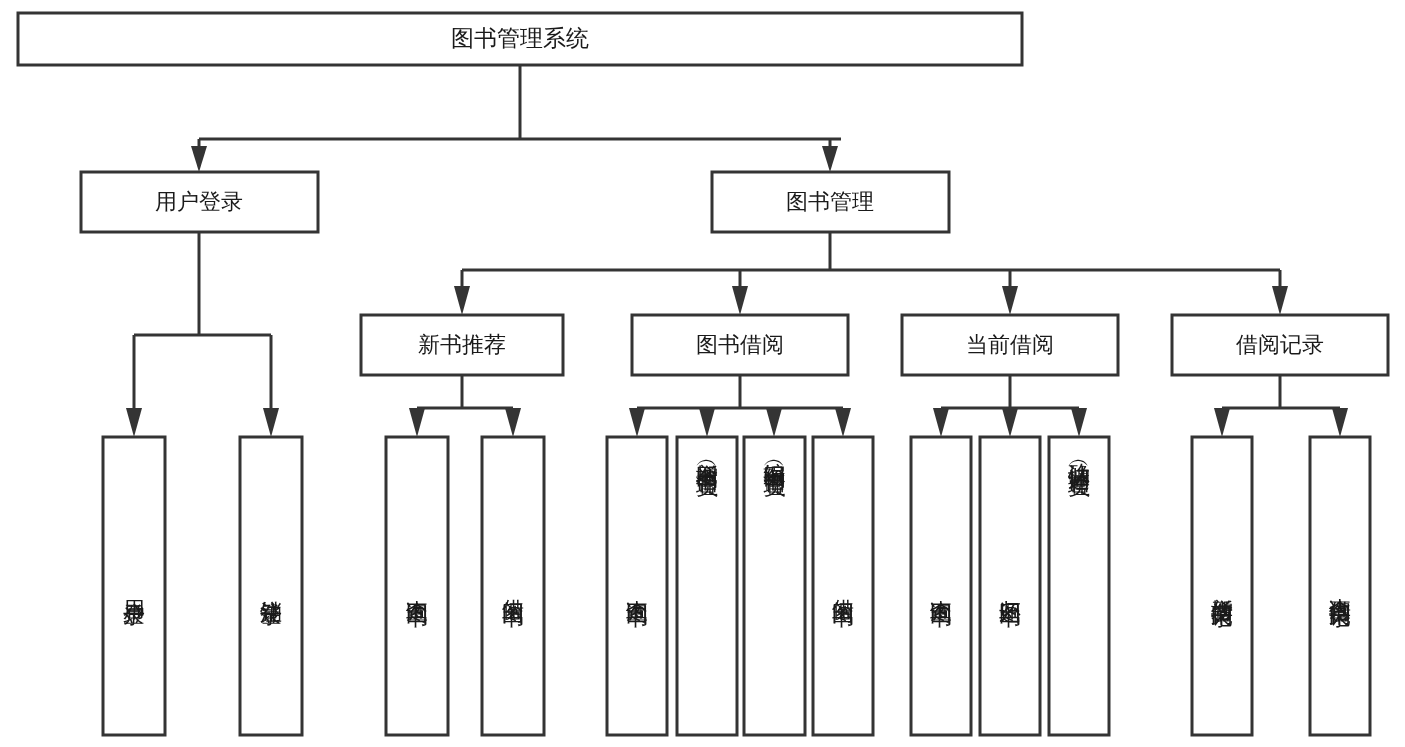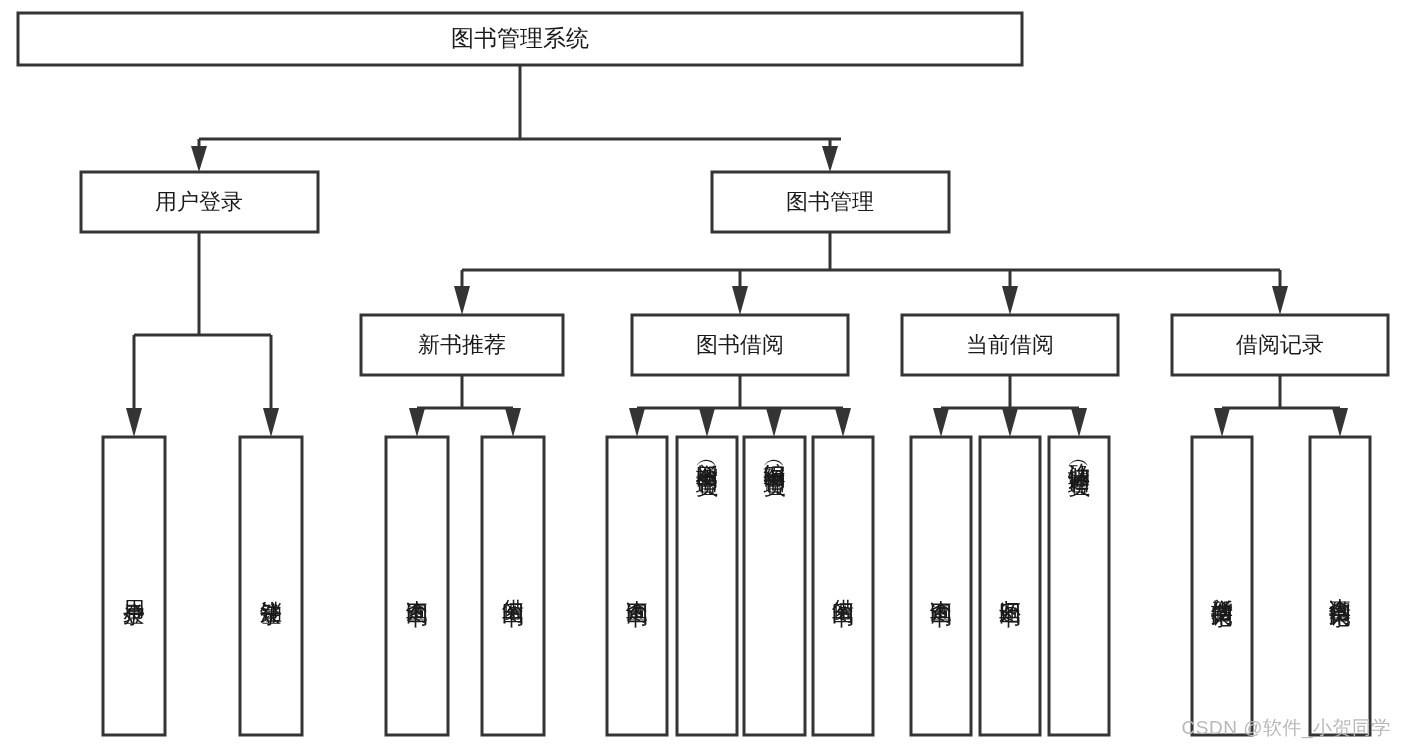--- a/index.html
+++ b/index.html
@@ -250,15 +250,14 @@
     <span class="leaf-label" style="margin-top:8px;">确认归还（管理员）</span>
   </div>
 
   <div class="leaf-label-wrap" style="left:1192px; top:437px; width:60px; height:298px;">
     <span class="leaf-label">新增借阅记录</span>
   </div>
   <div class="leaf-label-wrap" style="left:1310px; top:437px; width:60px; height:298px;">
     <span class="leaf-label">查询借阅记录</span>
   </div>
 
-  <div class="watermark">CSDN @软件_小贺同学</div>
 
 </div>
 
 </body></html>

